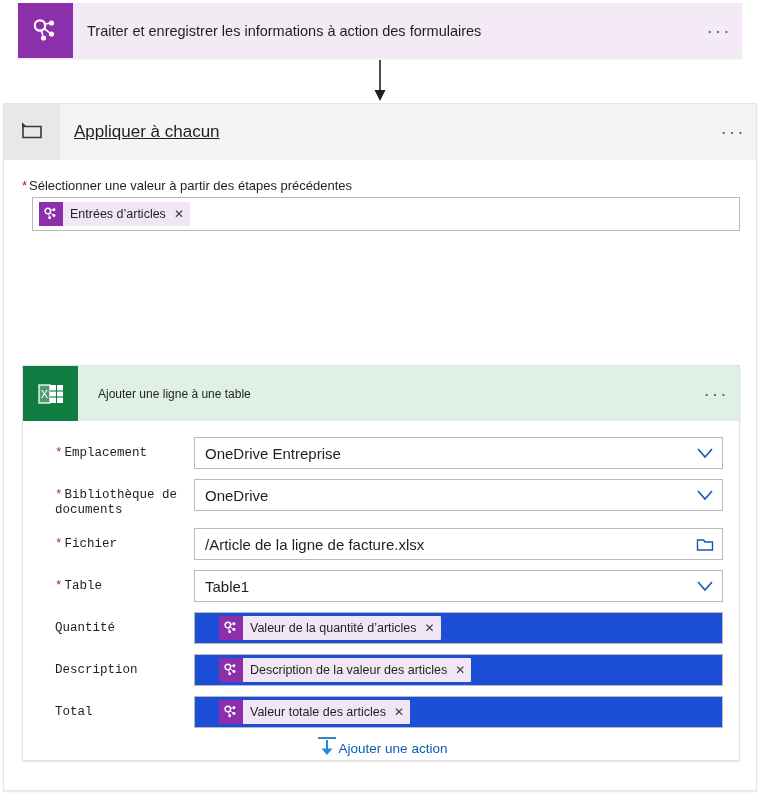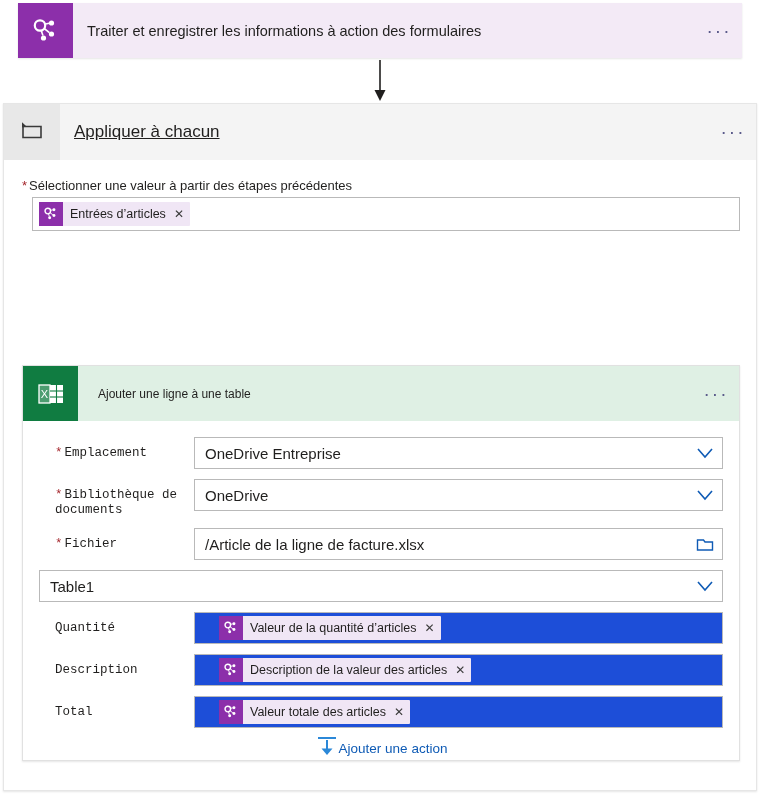--- a/index.html
+++ b/index.html
@@ -360,20 +360,23 @@
           <span class="control-value">/Article de la ligne de facture.xlsx</span>
           <span class="folder-btn">
             <svg width="18" height="16" viewBox="0 0 18 16" aria-hidden="true">
               <path d="M1.5 4 h6 l1.5 2 h7.5 v8 h-15 z" fill="none" stroke="#0f5bb5" stroke-width="1.4"></path>
             </svg>
           </span>
         </div>
       </div>
 
       <div class="form-row">
+        <div class="form-label">
+          <span class="req-star">*</span><span>Table</span>
+        </div>
         <div class="form-control">
           <span class="control-value">Table1</span>
           <span class="chev">
             <svg width="16" height="11" viewBox="0 0 16 11" aria-hidden="true">
               <polyline points="1,1 8,9 15,1" fill="none" stroke="#0f5bb5" stroke-width="1.6"></polyline>
             </svg>
           </span>
         </div>
       </div>
 

